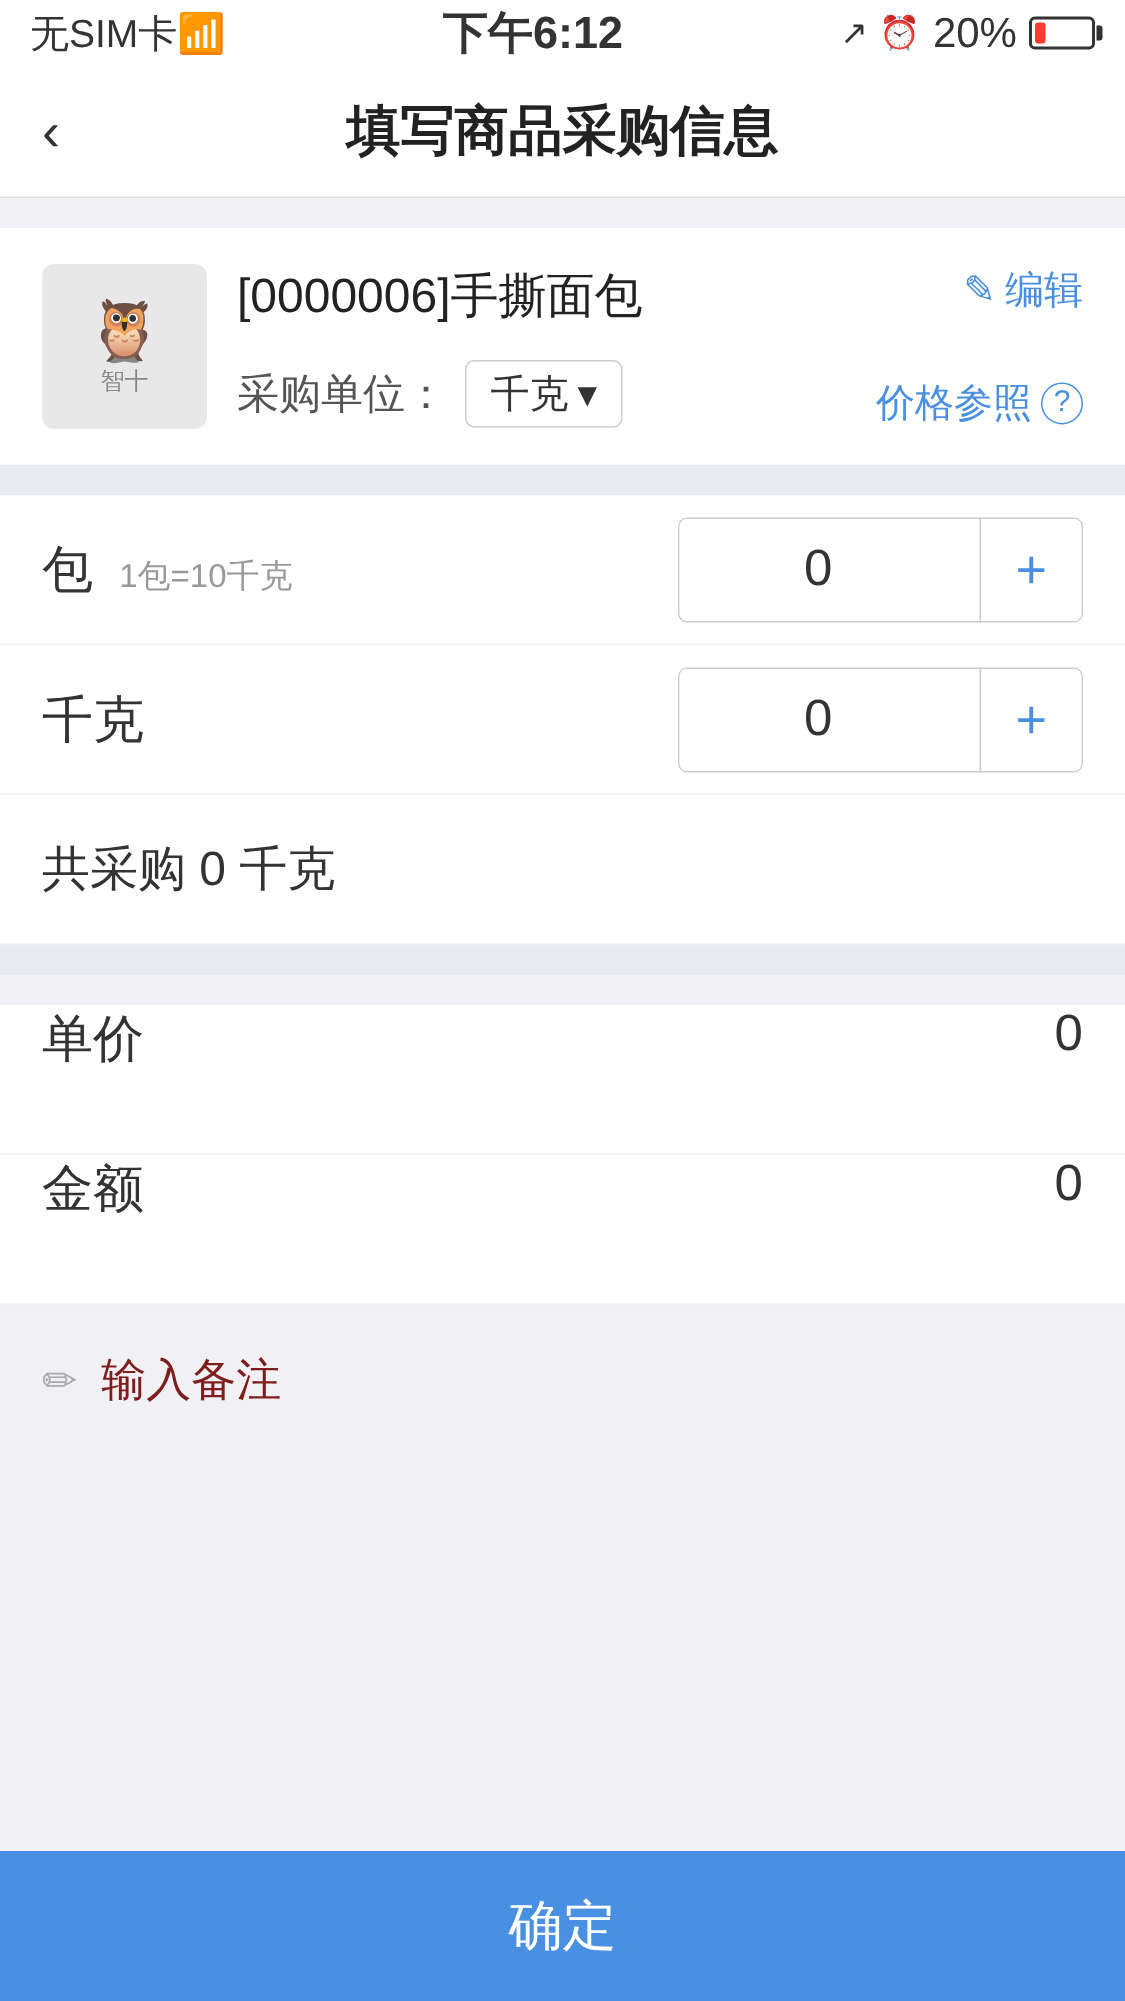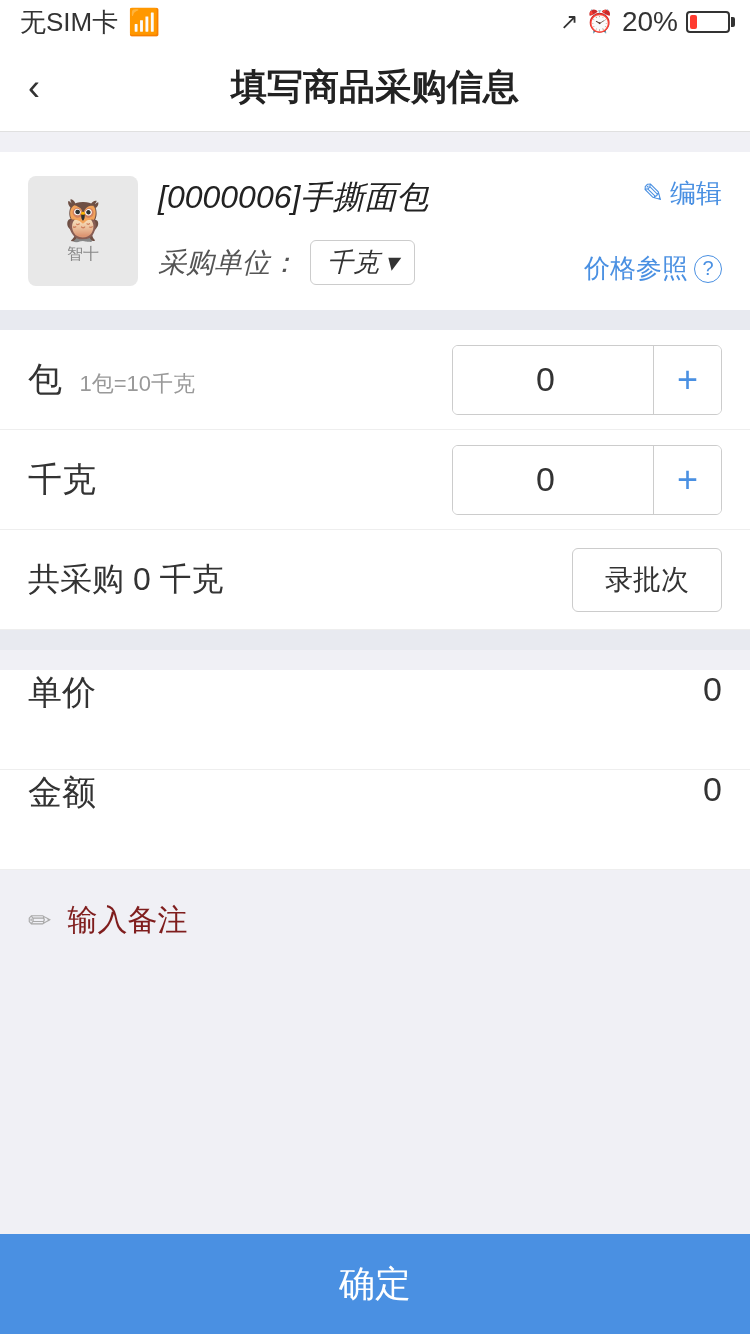--- a/index.html
+++ b/index.html
@@ -18,21 +18,21 @@
       width: 750px;
       height: 44px;
       background: #fff;
       display: flex;
       align-items: center;
       justify-content: space-between;
       padding: 0 20px;
       font-size: 26px;
       font-weight: 500;
     }
-    .status-left { display: flex; align-items: center; gap: 10px; }
+    .status-left { display: flex; align-items: center; }
     .status-center { font-size: 30px; font-weight: 600; }
     .status-right { display: flex; align-items: center; gap: 8px; font-size: 24px; }
     .battery-icon {
       width: 44px; height: 22px; border: 2px solid #333; border-radius: 4px; position: relative;
       display: flex; align-items: center; padding: 2px;
     }
     .battery-icon::after {
       content: ''; position: absolute; right: -7px; top: 50%; transform: translateY(-50%);
       width: 4px; height: 10px; background: #333; border-radius: 0 2px 2px 0;
     }
@@ -78,21 +78,21 @@
       background: #e8e8e8;
       border-radius: 8px;
       display: flex;
       flex-direction: column;
       align-items: center;
       justify-content: center;
       flex-shrink: 0;
     }
     .product-img .owl-icon { font-size: 40px; color: #888; }
     .product-img .brand-text { font-size: 16px; color: #888; }
-    .product-info { flex: 1; font-style: italic; }
+    .product-info { flex: 1; }
     .product-name { font-size: 32px; color: #222; margin-bottom: 20px; }
     .product-unit { font-size: 28px; color: #555; display: flex; align-items: center; gap: 12px; }
     .unit-selector {
       border: 1px solid #ccc;
       border-radius: 6px;
       padding: 4px 16px;
       font-size: 26px;
       color: #333;
       background: #fff;
       display: flex; align-items: center; gap: 6px;
@@ -226,20 +226,21 @@
 </head>
 <body>
 
 <div class="main-content">
 
   <div class="status-bar">
     <div class="status-left">
       <span>无SIM卡</span>
       <span>📶</span>
     </div>
+    <div class="status-center">下午6:12</div>
     <div class="status-right">
       <span style="font-size:22px;">↗</span>
       <span style="font-size:22px;">⏰</span>
       <span style="font-size:28px;">20%</span>
       <div class="battery-icon">
         <div class="battery-fill"></div>
       </div>
     </div>
   </div>
 
@@ -294,21 +295,20 @@
       <div class="input-label">千克</div>
       <div class="input-field-wrap">
         <input class="input-field" type="number" value="0" style="">
         <button class="plus-btn">+</button>
       </div>
     </div>
   </div>
 
   <div class="summary-row">
     <span class="summary-text">共采购 0 千克</span>
-    <button class="record-btn">录批次</button>
   </div>
 
   <div class="divider-section"></div>
 
   <div class="details-section">
     <div class="detail-row">
       <span class="detail-label">单价</span>
       <span class="detail-value">0</span>
     </div>
     <div class="detail-row">

